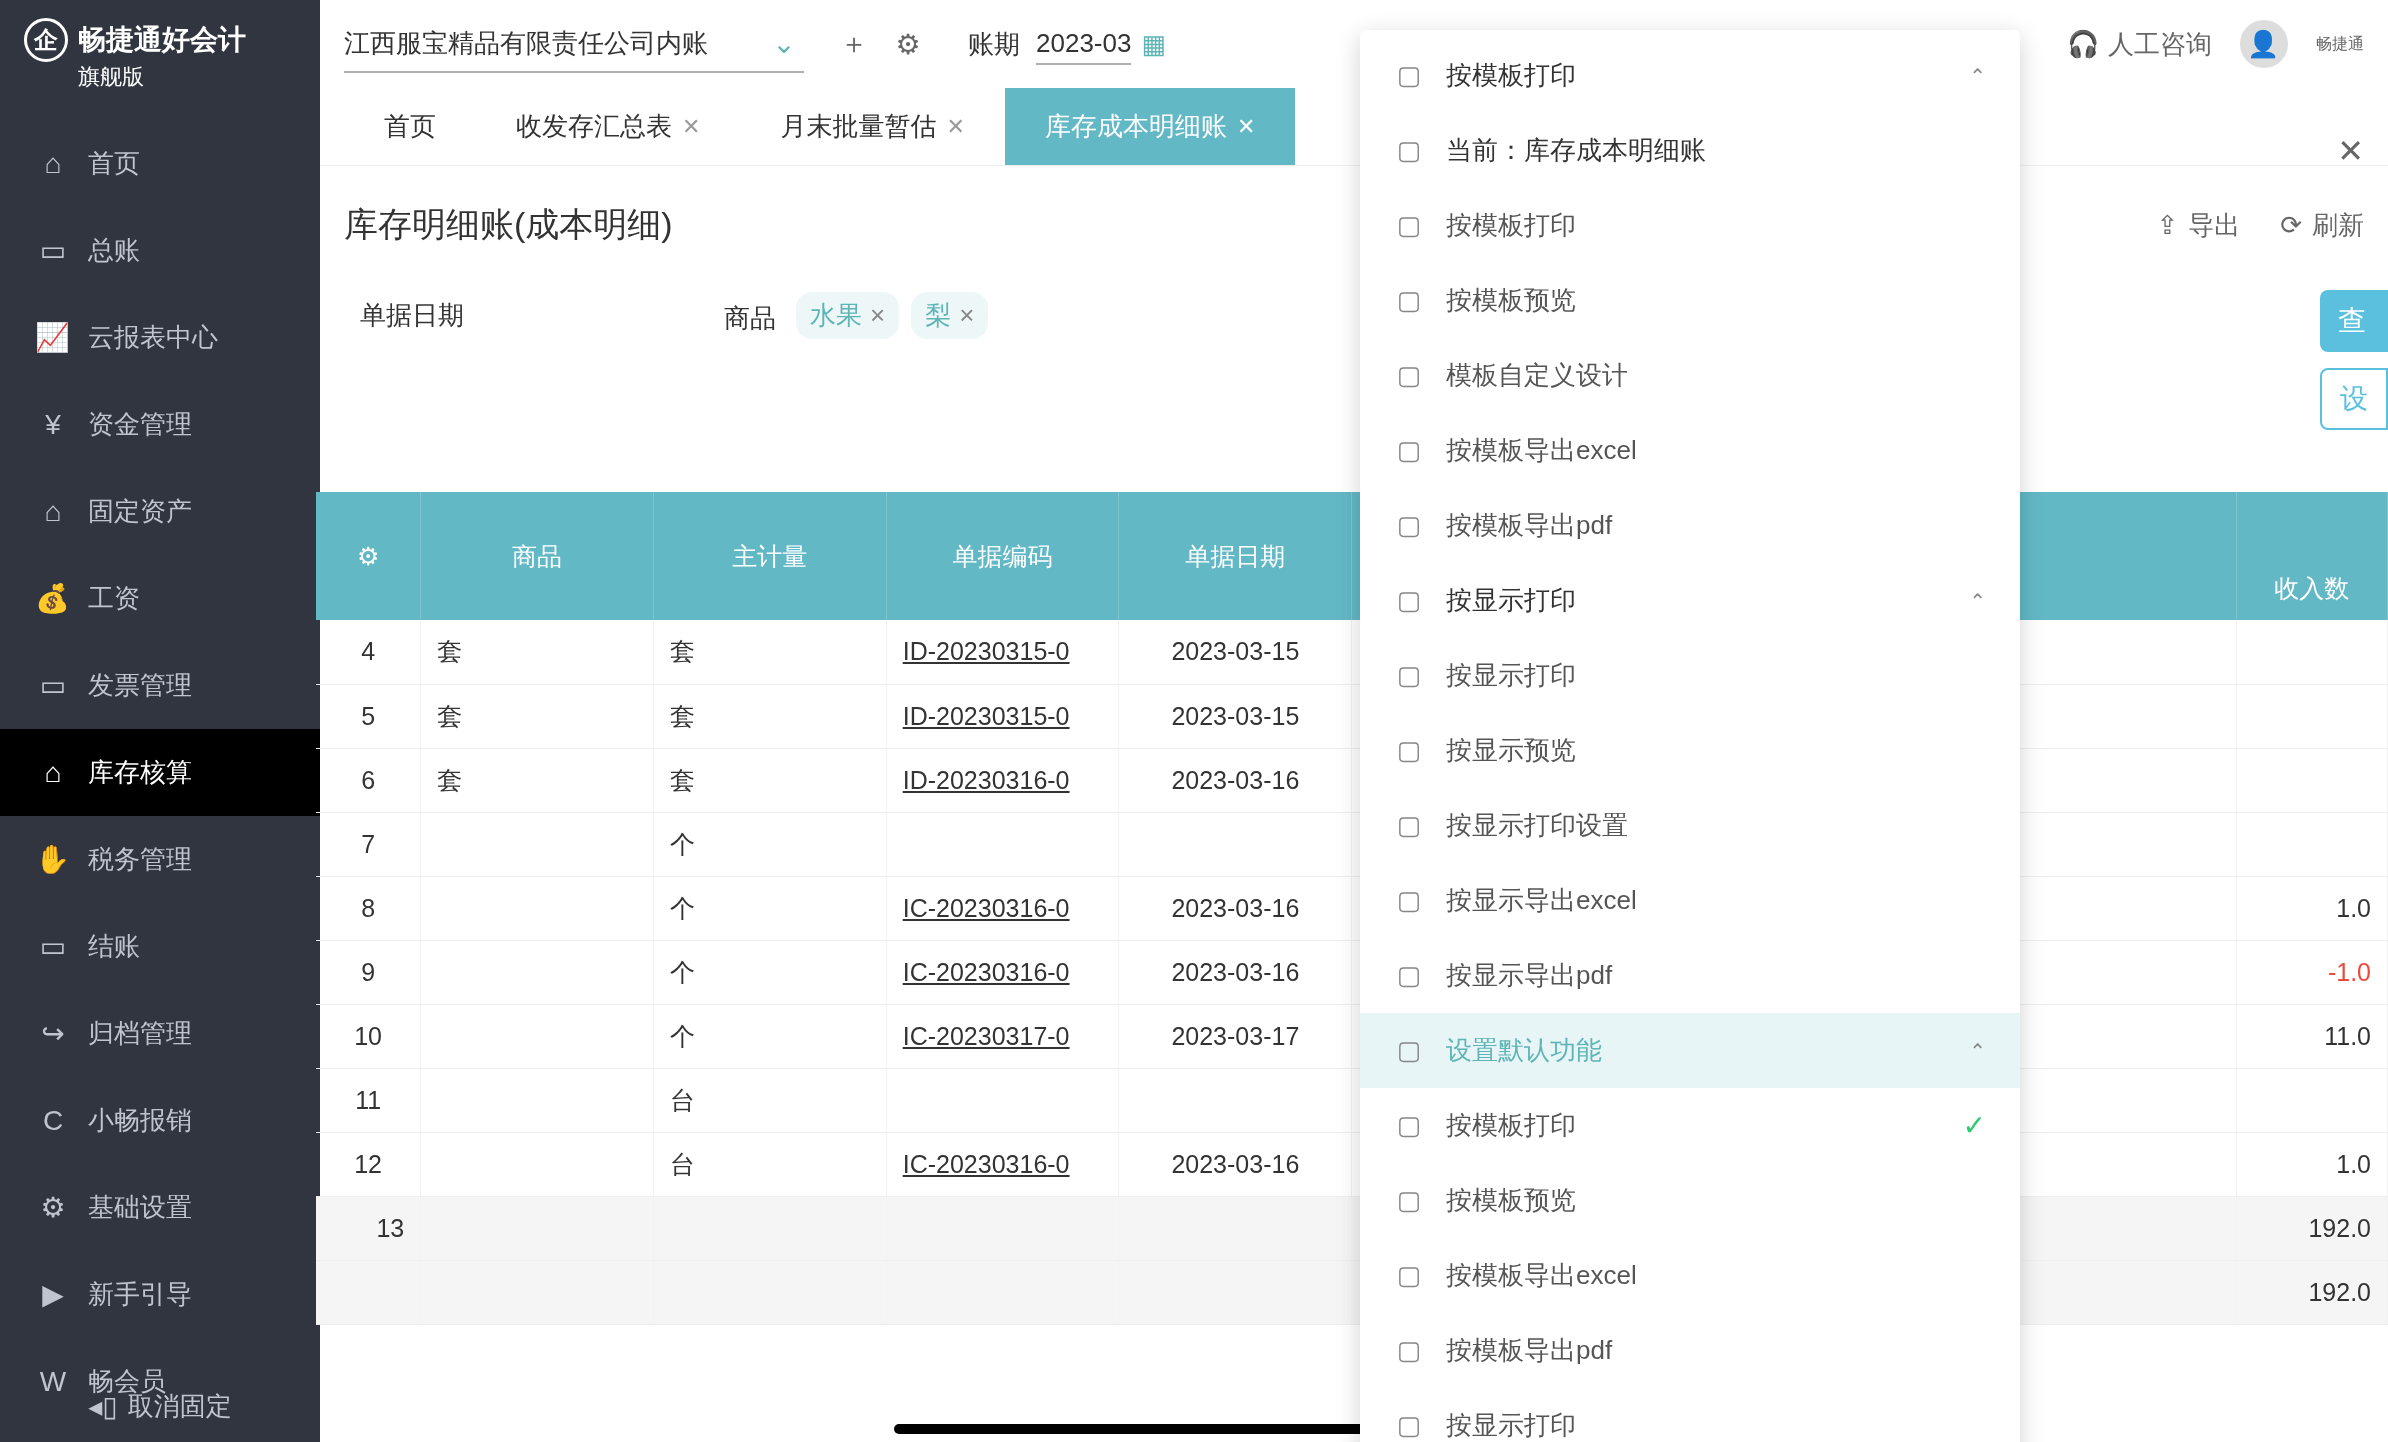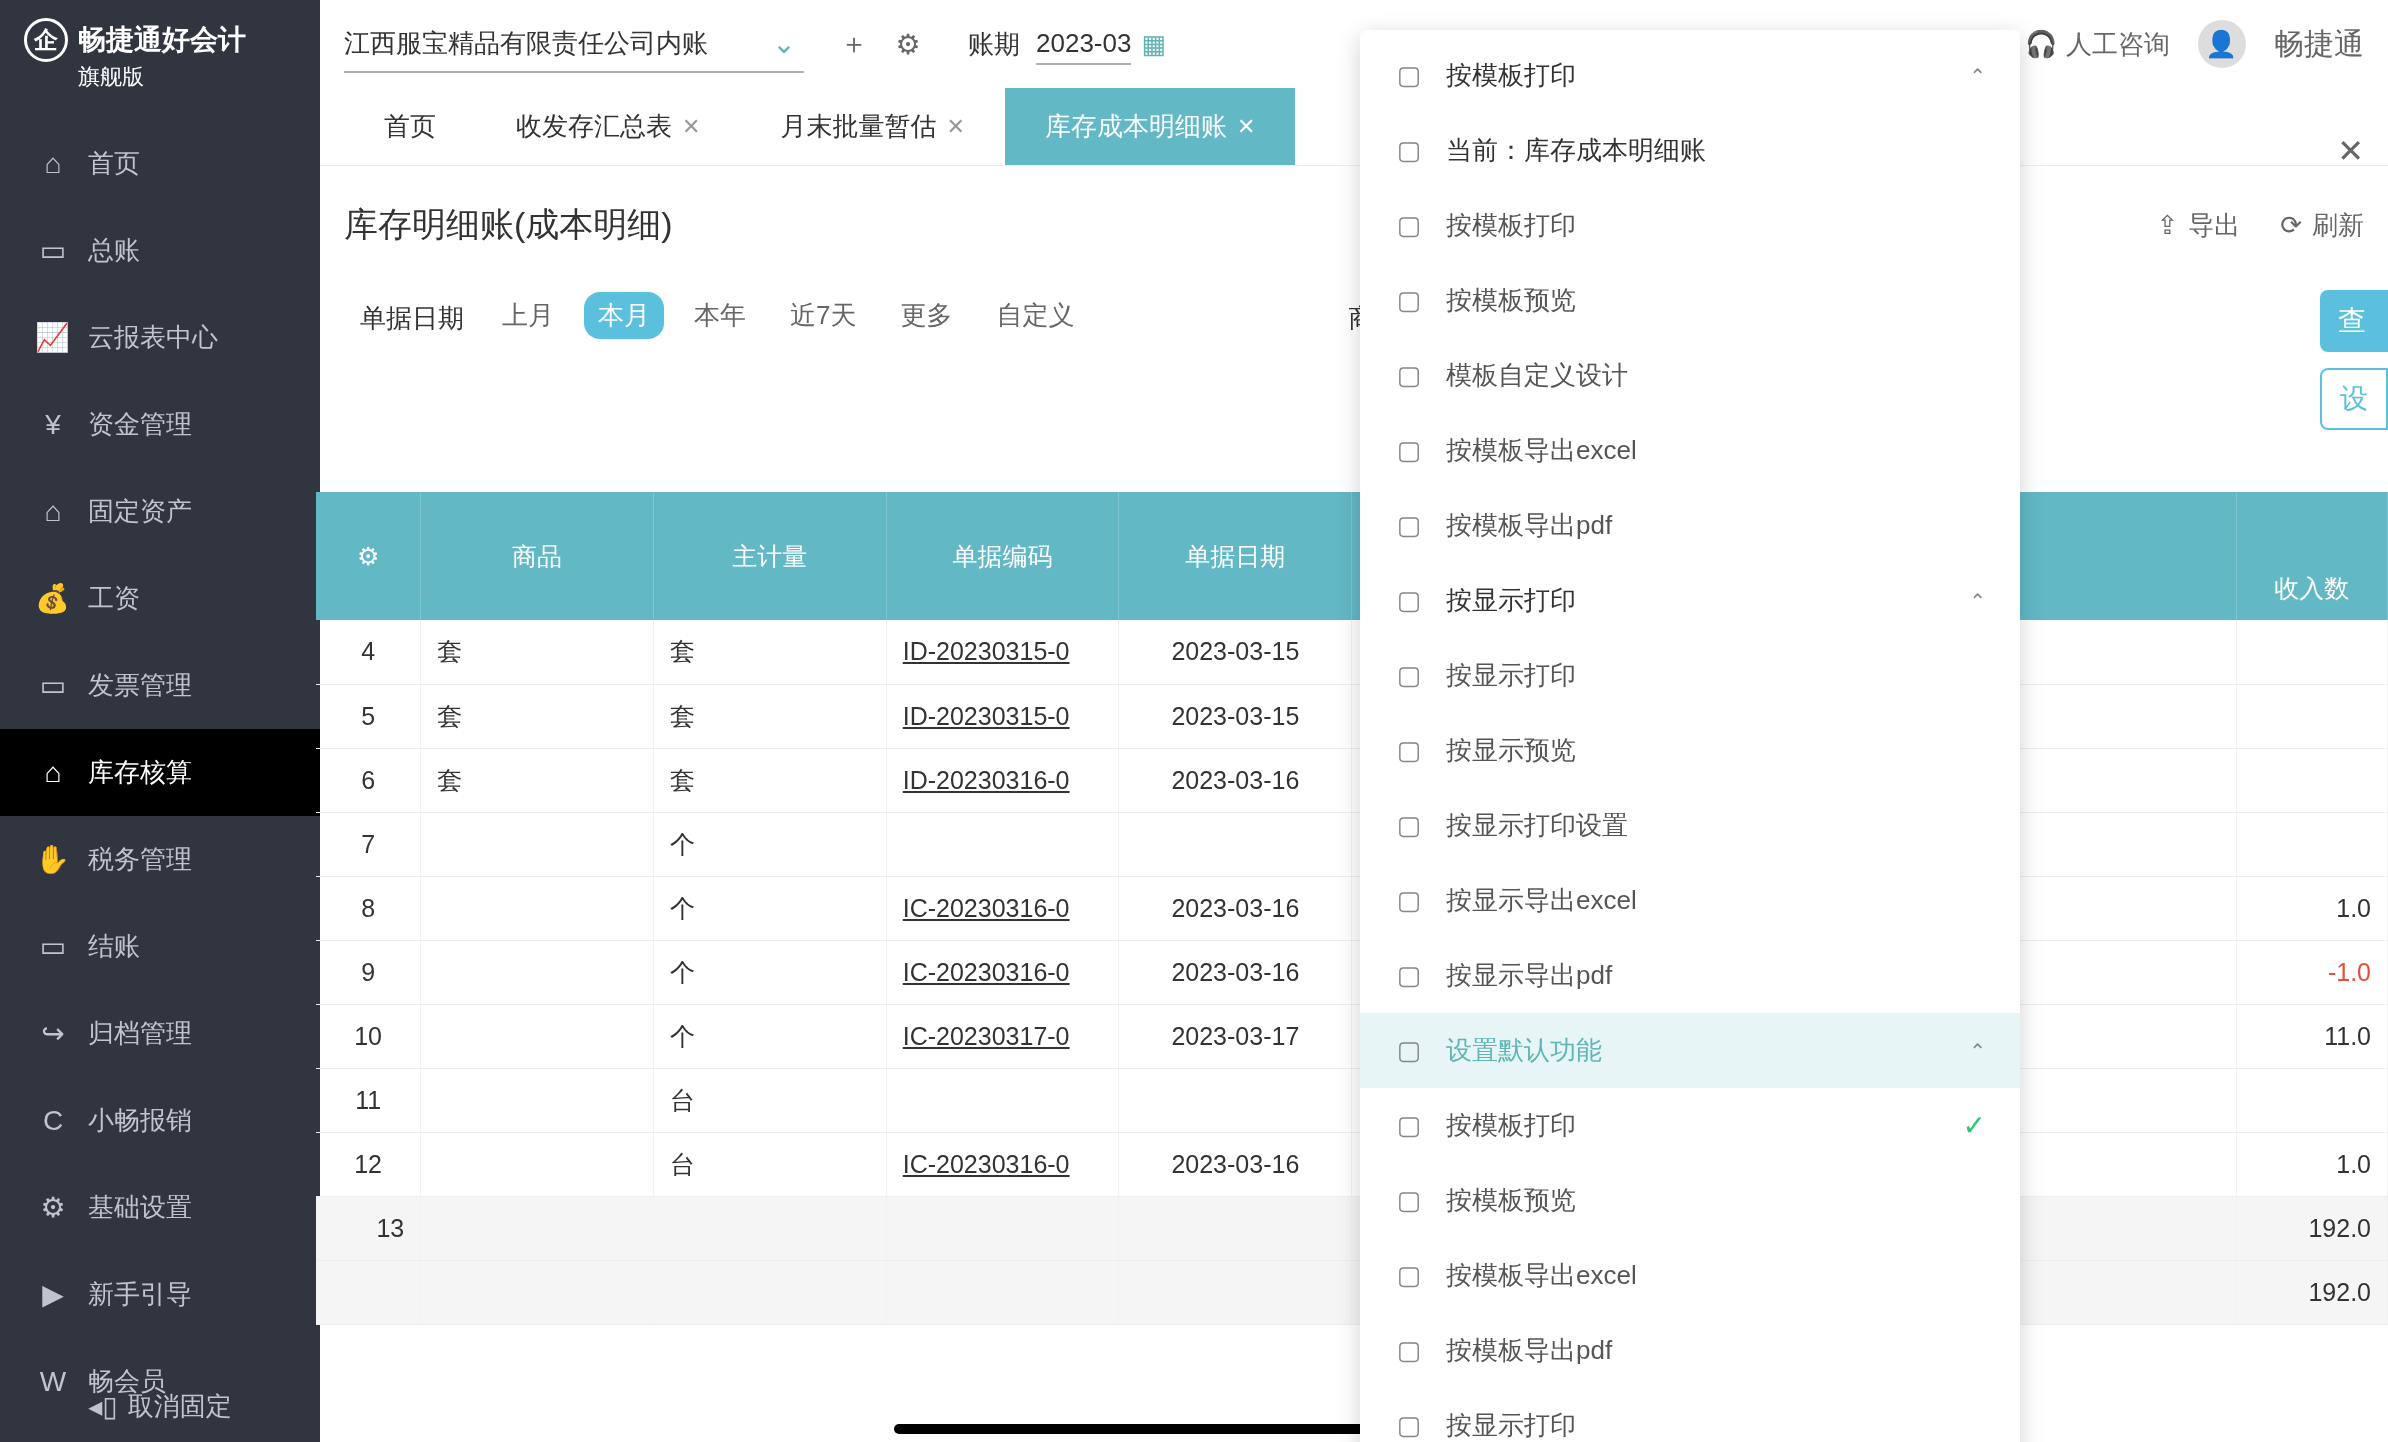--- a/index.html
+++ b/index.html
@@ -22,21 +22,21 @@
 .topbar { position: absolute; left: 320px; top: 0; right: 0; height: 88px; background: #fff; display: flex; align-items: center; padding: 0 24px; }
 .company { display: flex; align-items: center; gap: 8px; font-size: 26px; color: #333; padding: 8px 0; border-bottom: 2px solid #b0b0b0; min-width: 460px; }
 .top-icon { width: 40px; height: 40px; display: inline-flex; align-items: center; justify-content: center; font-size: 28px; color: #666; cursor: pointer; }
 .top-icon.teal { color: #5fb5b5; }
 .period-label { font-size: 26px; color: #333; margin-left: 40px; margin-right: 16px; }
 .period-value { font-size: 26px; color: #333; padding: 4px 0; border-bottom: 2px solid #b0b0b0; }
 .calendar-icon { color: #5fb5b5; font-size: 26px; margin-left: 10px; }
 .topbar-right { margin-left: auto; display: flex; align-items: center; gap: 28px; }
 .support { display: flex; align-items: center; gap: 8px; font-size: 26px; color: #666; }
 .avatar { width: 48px; height: 48px; border-radius: 50%; background: #ddd; display: inline-flex; align-items: center; justify-content: center; color: #999; font-size: 26px; }
-.username { font-size: 30px; color: #666; }
+.username { font-size: 16px; color: #666; }
 
 
 .tabs-row { position: absolute; left: 320px; top: 88px; right: 0; height: 78px; display: flex; align-items: center; background: #fff; border-bottom: 1px solid #eee; padding-left: 24px; }
 .tab { display: flex; align-items: center; gap: 10px; padding: 0 40px; height: 100%; font-size: 26px; color: #333; cursor: pointer; }
 .tab .close { color: #999; font-size: 22px; }
 .tab.active { background: #63b8c6; color: #fff; }
 .tab.active .close { color: #fff; }
 
 
 .page-title-row { position: absolute; left: 320px; top: 180px; right: 0; height: 90px; display: flex; align-items: center; padding: 0 24px; }
@@ -221,28 +221,20 @@
       <span>⟳</span>
       <span>刷新</span>
     </div>
   </div>
 </div>
 
 <div class="filters">
   <div>
     <div style="display:flex;align-items:center;gap:24px">
       <span class="filter-label">单据日期</span>
-      <div class="date-pills" id="date-pills">
-          <span class="pill">上月</span>
-          <span class="pill active">本月</span>
-          <span class="pill">本年</span>
-          <span class="pill">近7天</span>
-          <span class="pill">更多</span>
-          <span class="pill">自定义</span>
-        </div>
     </div>
   </div>
   <div class="product-filter">
     <span class="filter-label">商品</span>
     <div id="product-chips" style="display:flex;gap:12px">
         <span class="chip">
           <span>水果</span>
           <span class="x">×</span>
         </span>
         <span class="chip">

